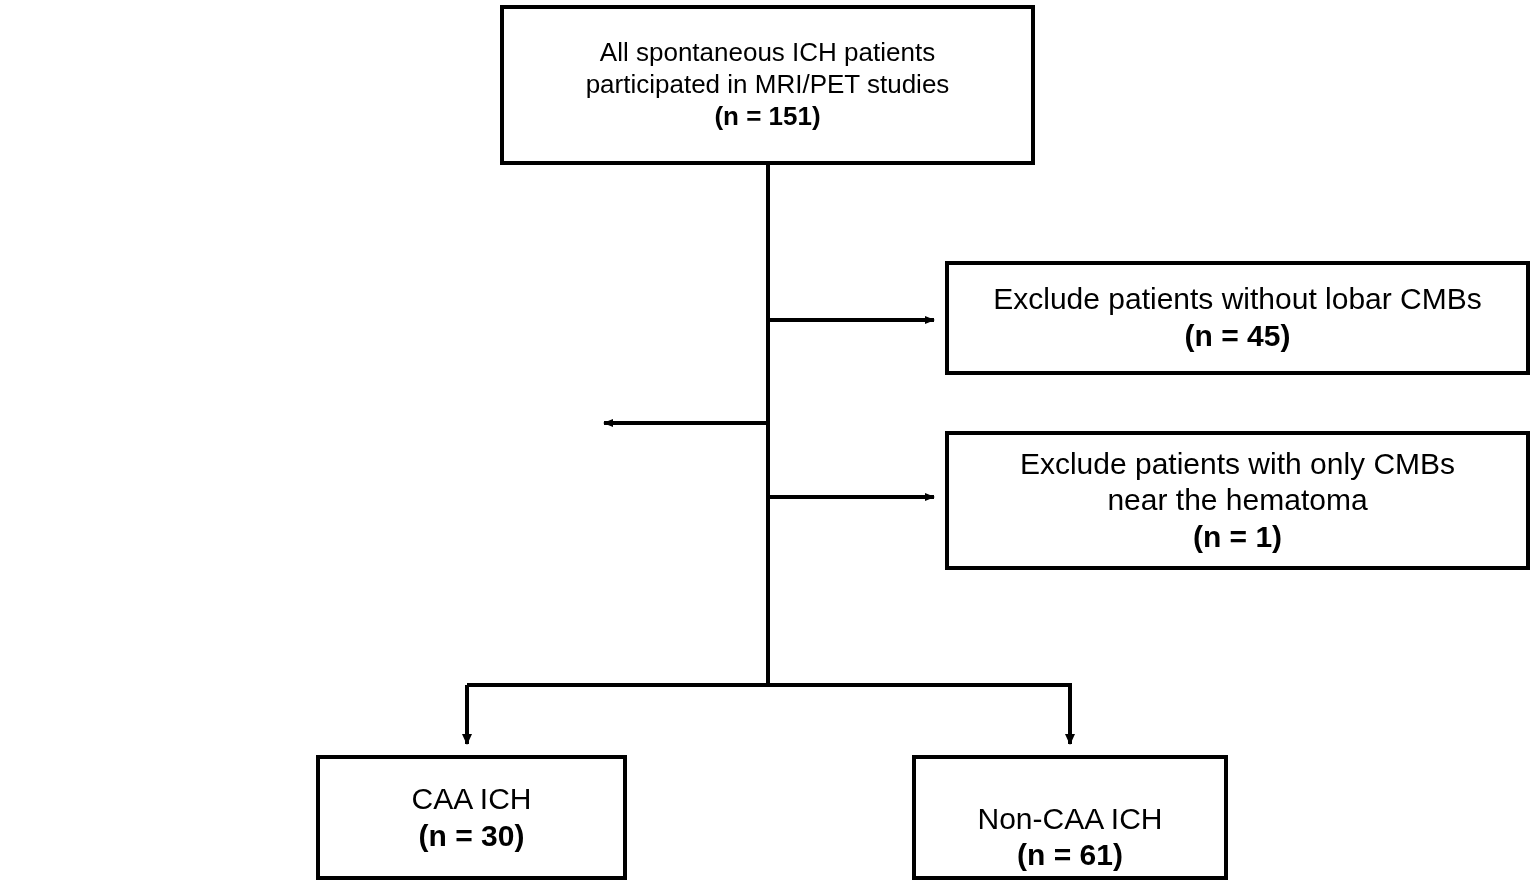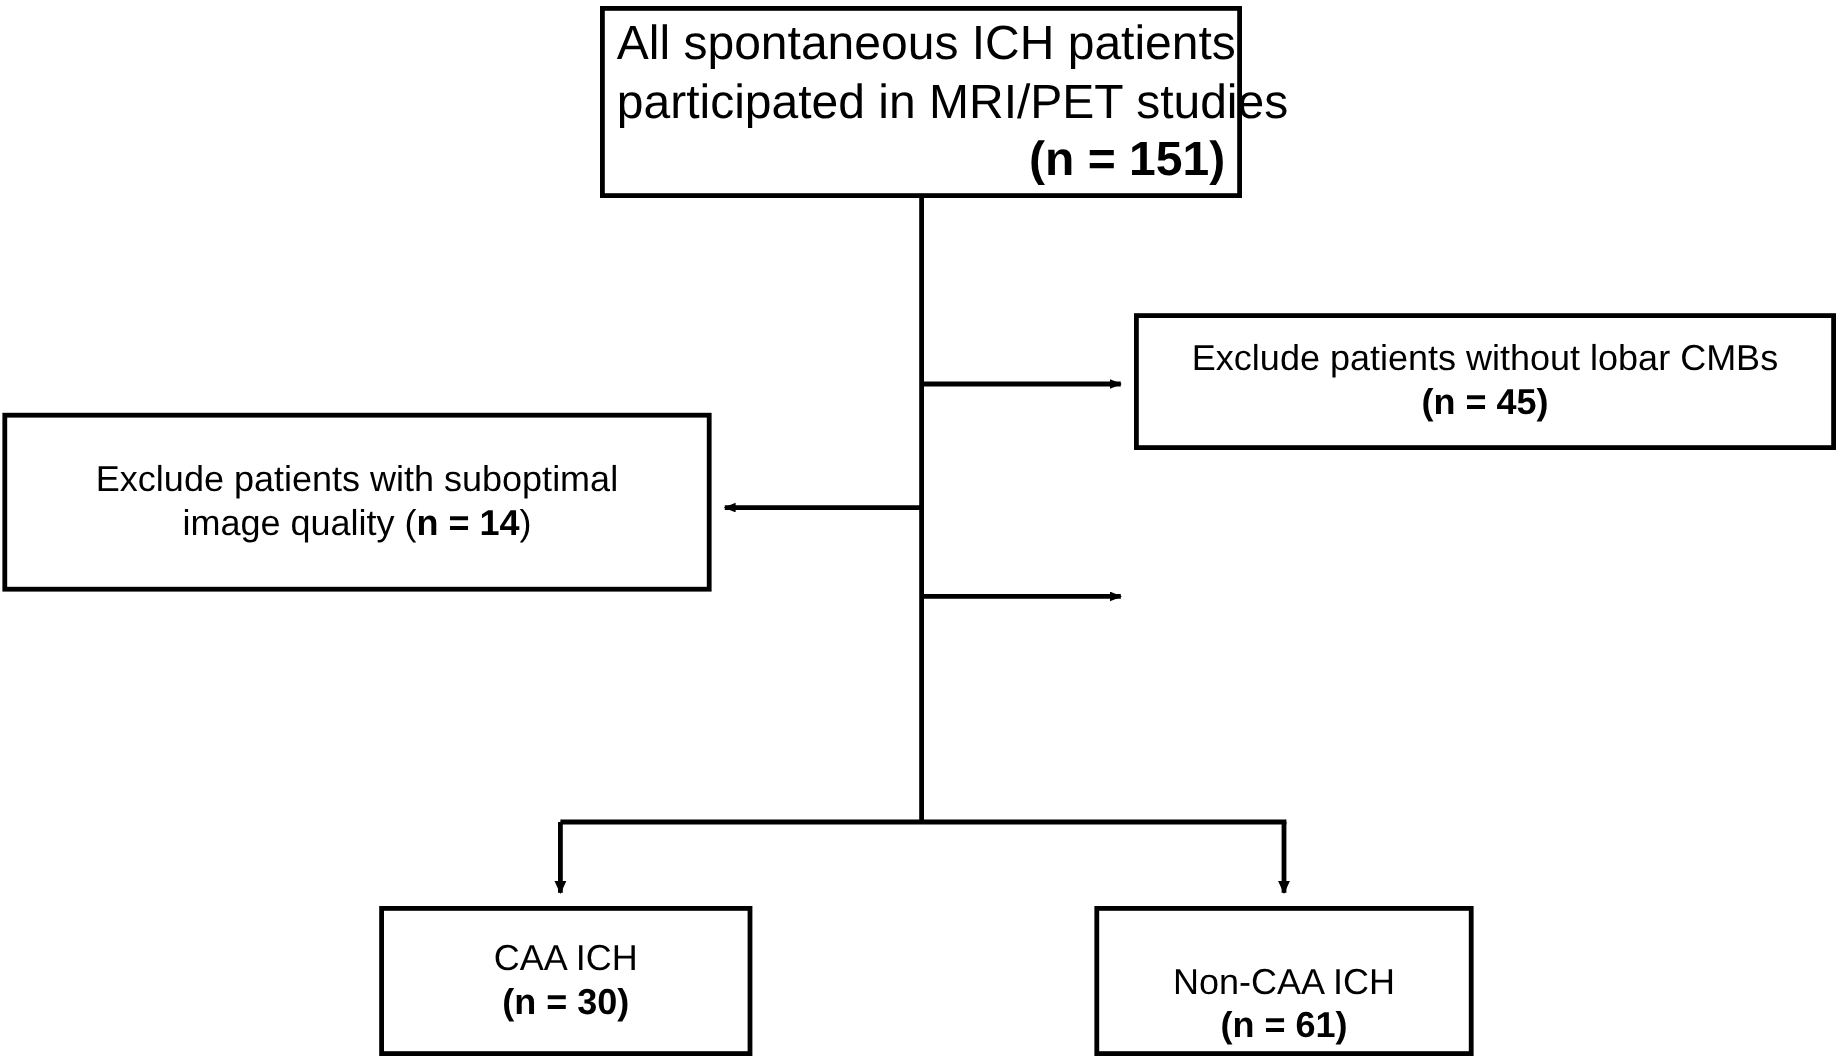--- a/index.html
+++ b/index.html
@@ -47,21 +47,21 @@
     display: block;
     white-space: nowrap;
   }
   .bold { font-weight: bold; }
   .node-top      { left: 500px; top: 5px;   width: 535px; height: 160px; }
   .node-ex-lobar { left: 945px; top: 261px; width: 585px; height: 114px; }
   .node-ex-near  { left: 945px; top: 431px; width: 585px; height: 139px; }
   .node-ex-img   { left: 2px;   top: 344px; width: 591px; height: 149px; }
   .node-caa      { left: 316px; top: 755px; width: 311px; height: 125px; }
   .node-noncaa   { left: 912px; top: 755px; width: 316px; height: 125px; align-items: flex-end; }
-  .node-top      { font-size: 40px; text-align: right; }
+  .node-top      { font-size: 26px; }
 </style>
 </head>
 <body>
 
 <div id="flow-root">
 
   <svg id="flow-svg" viewBox="0 0 1534 880" xmlns="http://www.w3.org/2000/svg">
     <defs>
       <marker id="arrow-right" markerWidth="10" markerHeight="10" refX="9" refY="4" orient="auto" markerUnits="userSpaceOnUse">
         <path d="M0,0 L10,4 L0,8 z" fill="#000000"></path>
@@ -105,27 +105,28 @@
     </div>
   </div>
 
   <div class="node node-ex-lobar">
     <div class="lines">
       <span class="ln">Exclude patients without lobar CMBs</span>
       <span class="ln bold">(n = 45)</span>
     </div>
   </div>
 
-  <div class="node node-ex-img">
+
+  <div class="node node-ex-near">
     <div class="lines">
-      <span class="ln">Exclude patients with suboptimal</span>
-      <span class="ln"><span>image quality (</span><span class="bold">n = 14</span><span>)</span></span>
+      <span class="ln">Exclude patients with only CMBs</span>
+      <span class="ln">near the hematoma</span>
+      <span class="ln bold">(n = 1)</span>
     </div>
   </div>
-
 
   <div class="node node-caa">
     <div class="lines">
       <span class="ln">CAA ICH</span>
       <span class="ln bold">(n = 30)</span>
     </div>
   </div>
 
   <div class="node node-noncaa">
     <div class="lines">

